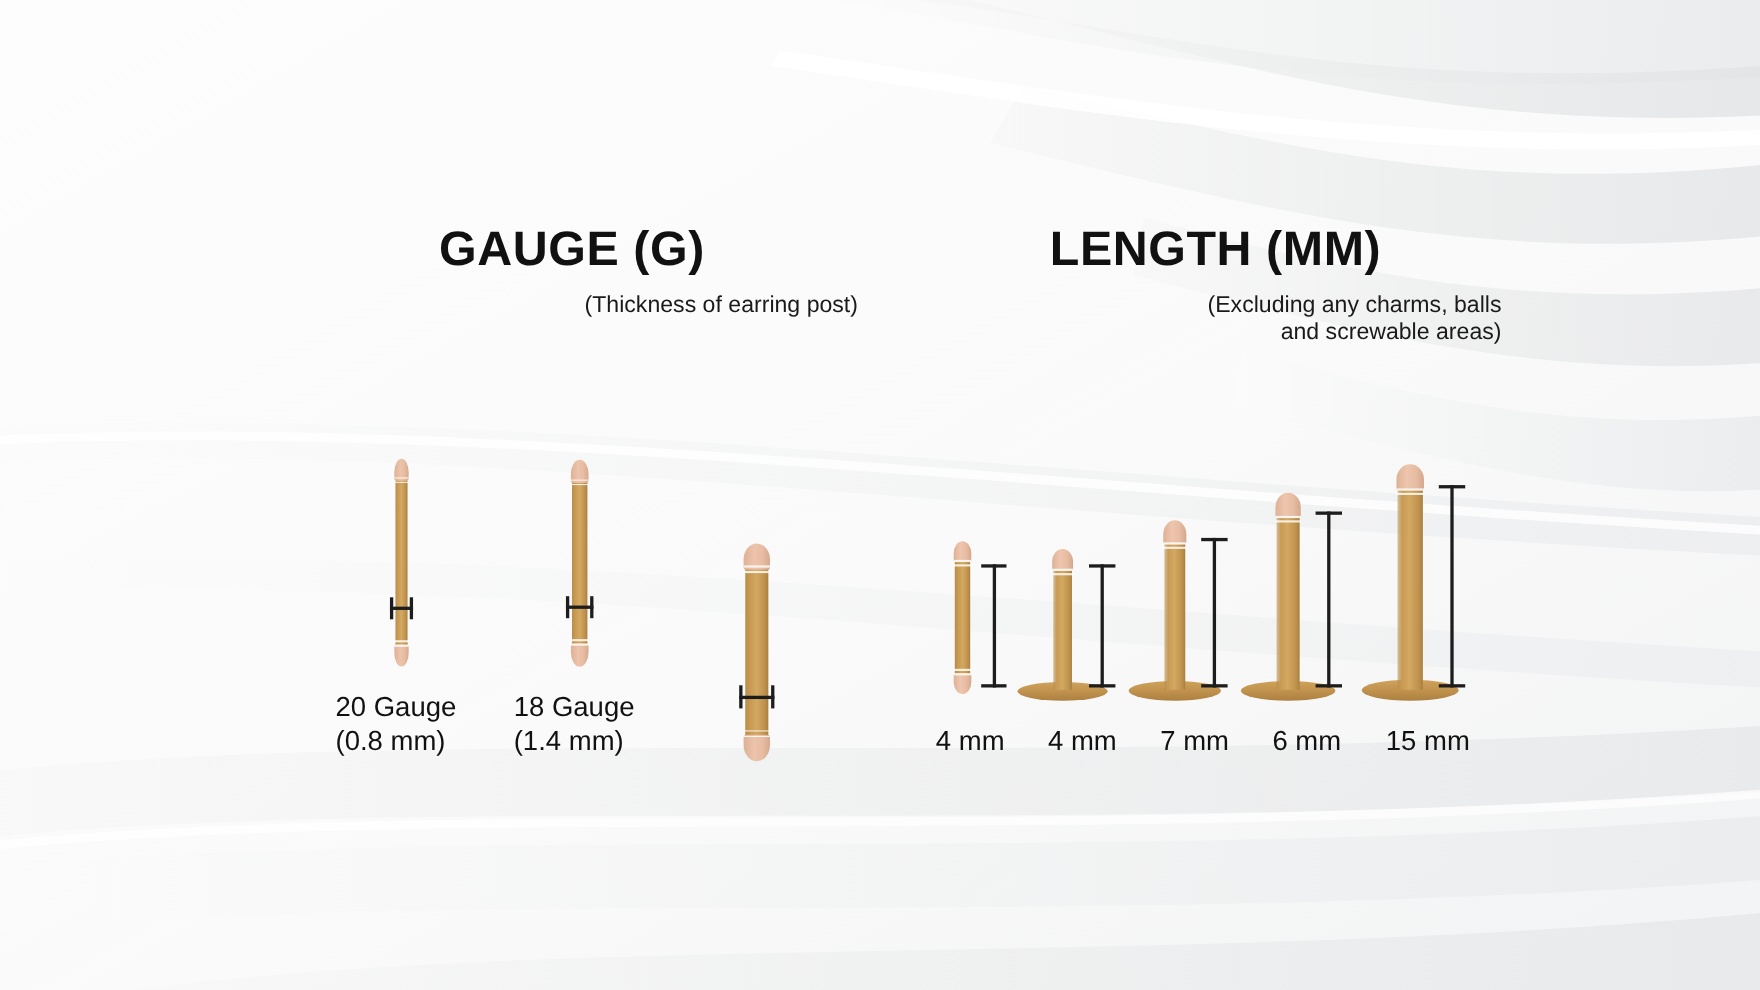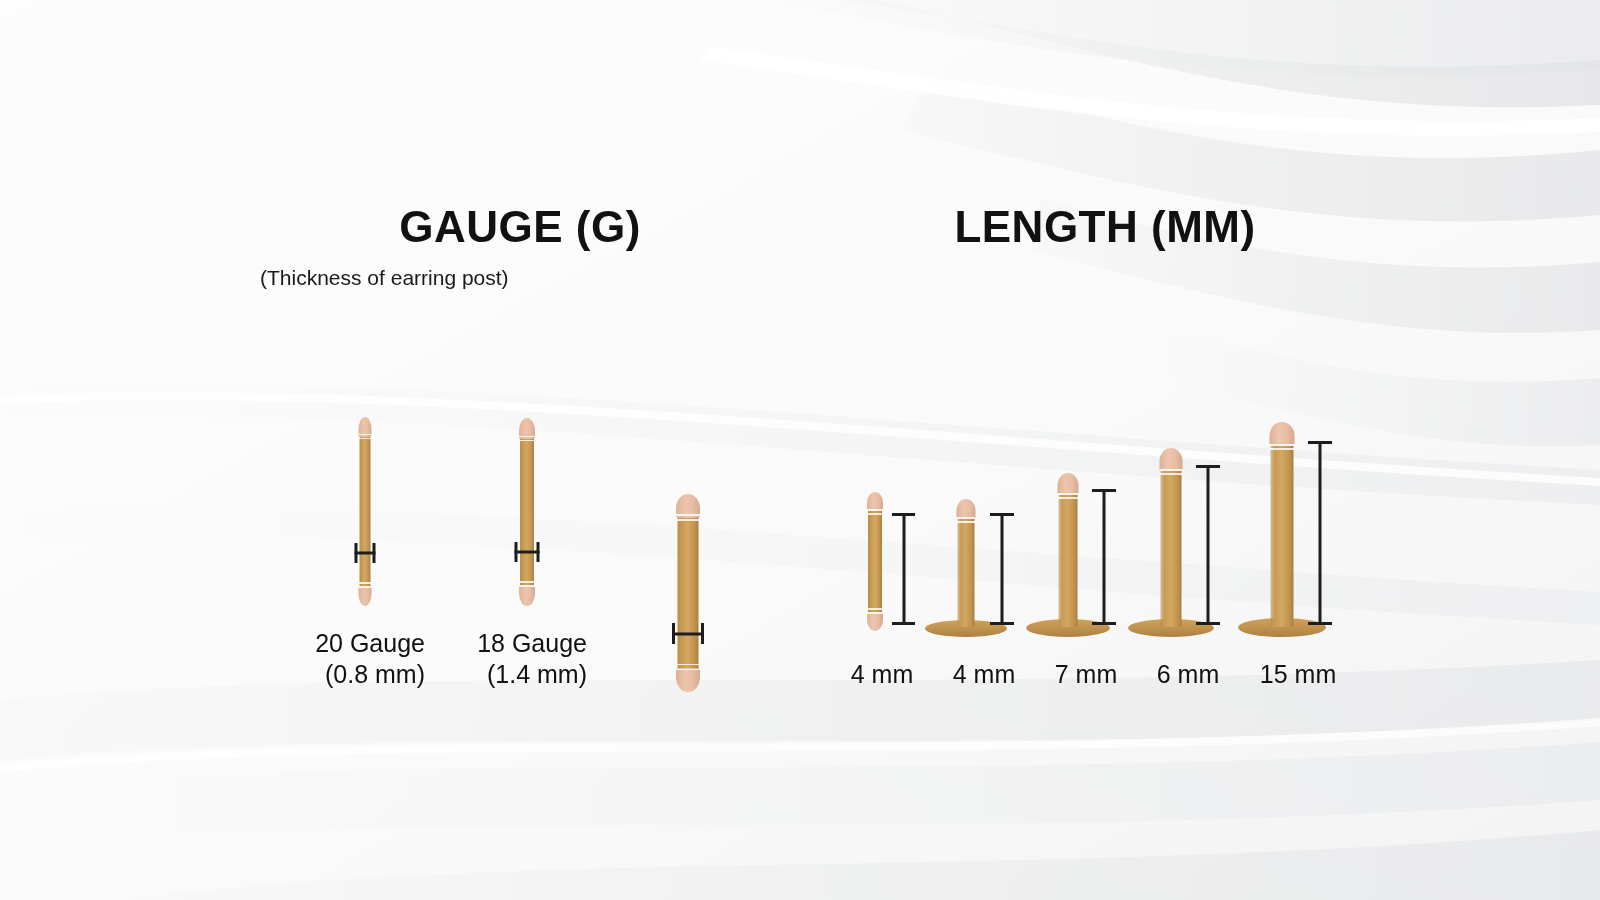--- a/index.html
+++ b/index.html
@@ -36,39 +36,39 @@
     font-weight:bold;
     letter-spacing:0.5px;
     color:#111111;
     text-align:center;
     white-space:nowrap;
     line-height:1;
   }
   .panel-sub {
     font-size:21px;
     color:#1a1a1a;
-    text-align:left;
+    text-align:right;
     line-height:1.15;
     margin-top:17px;
     white-space:pre-line;
   }
 
   
   #gauge-panel { left:260px; top:205px; width:520px; }
   #gauge-row {
     position:absolute;
     left:0; top:185px;
     width:520px; height:300px;
   }
 
   .gauge-item {
     position:absolute;
     bottom:0;
     width:120px;
-    text-align:right;
+    text-align:left;
   }
 
   .gauge-figure {
     position:relative;
     height:190px;
     width:120px;
     margin:0 auto;
   }
 
   .barbell {
@@ -300,20 +300,22 @@
             <span class="hcap r"></span>
           </div>
         </div>
       </div>
 
     </div>
   </section>
 
   <section class="panel" id="length-panel">
     <h1 class="panel-heading">LENGTH (MM)</h1>
+    <p class="panel-sub">(Excluding any charms, balls
+and screwable areas)</p>
 
     <div id="length-row">
 
       <div class="length-item" style="left:0px;">
         <div class="length-figure">
           <div class="labret-shaft" style="width:14px; height:108px; bottom:22px; left:38px; transform:none;
                       background:linear-gradient(90deg,#b78a46 0%,#c89b55 22%,#d3a860 52%,#bd8f4c 86%,#a87f3f 100%);"></div>
           <div class="labret-tip" style="width:16px; height:19px; bottom:126px; left:37px; transform:none;"></div>
           <div class="ring-line" style="width:16px; left:37px; transform:none; bottom:126px;"></div>
           <div class="ring-line" style="width:16px; left:37px; transform:none; bottom:122px;"></div>

